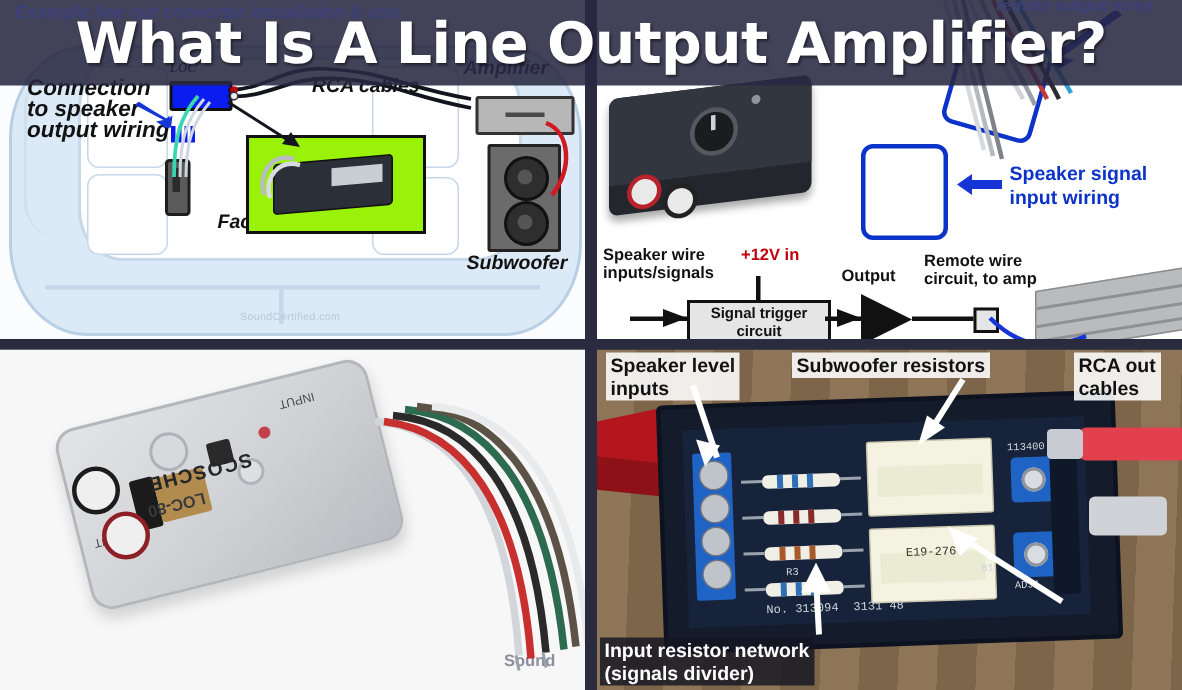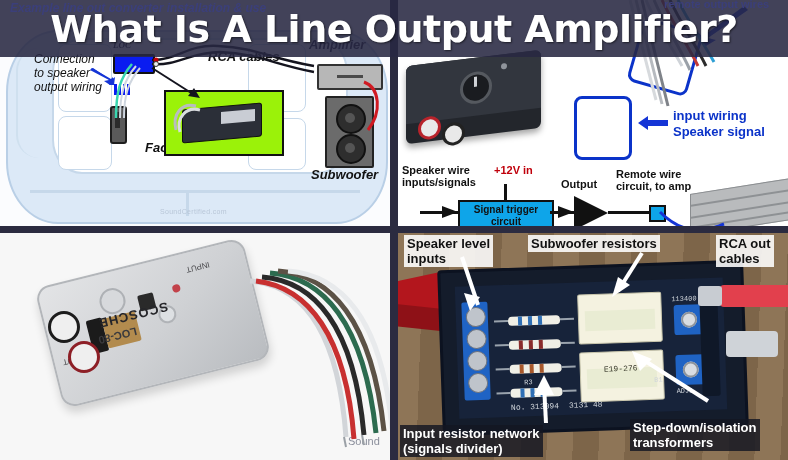--- a/index.html
+++ b/index.html
@@ -55,21 +55,21 @@
   .cone{position:absolute;left:9px;width:26px;height:26px;border-radius:50%;background:#2e2e2e;border:2px solid #111;}
   .cone:after{content:"";position:absolute;left:7px;top:7px;width:10px;height:10px;border-radius:50%;background:#555;}
   .cone1{top:6px;} .cone2{top:36px;}
   .sub-lbl{position:absolute;left:311px;top:167px;font-size:13px;font-weight:bold;font-style:italic;
      color:#111;z-index:7;}
   .stereo{position:absolute;left:110px;top:106px;width:13px;height:34px;background:#5a5a5a;
      border:2px solid #1e1e1e;border-radius:3px;z-index:6;}
   .stereo:after{content:"";position:absolute;left:3px;top:4px;width:5px;height:16px;background:#2b2b2b;}
   .stereo-lbl{position:absolute;left:145px;top:140px;font-size:13px;font-weight:bold;font-style:italic;
      color:#111;z-index:7;}
-  .conn-lbl{position:absolute;left:34px;top:52px;font-size:12px;font-weight:normal;font-style:italic;
+  .conn-lbl{position:absolute;left:18px;top:52px;font-size:15px;font-weight:bold;font-style:italic;
      color:#111;line-height:14px;z-index:7;}
   .blue-arrow{position:absolute;left:90px;top:68px;width:28px;height:18px;z-index:7;}
   .conn-pins{position:absolute;left:114px;top:84px;width:16px;height:11px;background:#0a1cf0;z-index:6;}
   .conn-pins i{position:absolute;top:0;width:2px;height:11px;background:#fff;}
   .green-card{position:absolute;left:164px;top:90px;width:116px;height:62px;background:#9bf209;
      border:2px solid #111;z-index:8;}
   .loc-photo{position:absolute;left:16px;top:14px;width:78px;height:32px;background:#2b2f38;
      border:1px solid #111;border-radius:3px;transform:skewY(-5deg);}
   .loc-photo:after{content:"";position:absolute;left:38px;top:5px;width:34px;height:12px;background:#c9cdd4;}
   .wm-tl{position:absolute;left:160px;top:208px;font-size:7px;color:#b9c7d8;letter-spacing:.3px;z-index:9;}
@@ -89,21 +89,21 @@
   .sel-rect{position:absolute;border:3px solid #0b33c9;border-radius:8px;}
   .sel-a{left:236px;top:24px;width:56px;height:60px;transform:rotate(16deg);}
   .sel-b{left:176px;top:96px;width:52px;height:58px;}
   .sig-lbl{position:absolute;left:275px;top:108px;font-size:13px;font-weight:bold;color:#0b33c9;
      line-height:16px;}
   .sig-arrow{position:absolute;left:240px;top:116px;width:30px;height:14px;}
 
   .circuit{position:absolute;left:0;top:164px;width:390px;height:62px;}
   .cir-t{position:absolute;font-size:11px;font-weight:bold;color:#111;line-height:12px;}
   .cir-red{color:#c0000b;}
-  .cir-box{position:absolute;border:2px solid #111;background:#0ea5e9;}
+  .cir-box{position:absolute;border:2px solid #111;background:#e5e5e5;}
   .cir-ln{position:absolute;background:#111;}
   .amp-tri{position:absolute;width:0;height:0;border-left:34px solid #111;
      border-top:17px solid transparent;border-bottom:17px solid transparent;}
   .amp-tri-in{position:absolute;left:2px;top:2px;width:0;height:0;border-left:30px solid #fff;
      border-top:15px solid transparent;border-bottom:15px solid transparent;}
   .heatsink{position:absolute;left:292px;top:22px;width:98px;height:40px;background:#b9bbbd;
      border:1px solid #8a8d90;transform:skewY(-9deg);}
   .heatsink i{position:absolute;left:0;width:98px;height:2px;background:#8e9194;}
 
   
@@ -112,21 +112,21 @@
      background:linear-gradient(145deg,#e3e4e6,#cfd1d4 55%,#b9bcc0);border:2px solid #b3b6ba;
      border-radius:14px;transform:rotate(-14deg);box-shadow:0 6px 10px rgba(0,0,0,.16);}
   .clear-box .brand{position:absolute;left:52px;top:40px;font-size:13px;font-weight:bold;
      color:#26262a;letter-spacing:1px;transform:rotate(180deg);}
   .clear-box .model{position:absolute;left:48px;top:58px;font-size:11px;font-weight:bold;
      color:#3a3a3d;transform:rotate(180deg);}
   .clear-box .inlbl{position:absolute;left:150px;top:12px;font-size:8px;color:#4a4a4d;transform:rotate(180deg);}
   .clear-box .outlbl{position:absolute;left:8px;top:72px;font-size:8px;color:#4a4a4d;transform:rotate(180deg);}
   .comp{position:absolute;border-radius:2px;}
   .rca-out{position:absolute;width:26px;height:26px;border-radius:50%;background:#efefef;border:3px solid #1c1c1c;}
-  .wm-bl{position:absolute;left:336px;top:202px;font-size:11px;font-weight:normal;color:#8b8f9c;margin-left:12px;}
+  .wm-bl{position:absolute;left:336px;top:202px;font-size:11px;font-weight:bold;color:#8b8f9c;}
 
   
   #q-br .bg{position:absolute;inset:0;
      background:repeating-linear-gradient(92deg,#8e7557 0,#8e7557 26px,#7d6549 26px,#7d6549 52px);}
   .pcb-shell{position:absolute;left:42px;top:32px;width:300px;height:160px;background:#141c2b;
      border:3px solid #0c1220;border-radius:4px;transform:rotate(-2deg);}
   .pcb{position:absolute;left:14px;top:14px;width:268px;height:132px;background:#17233a;}
   .term{position:absolute;left:6px;top:16px;width:26px;height:98px;background:#1f63c4;border-radius:2px;}
   .term i{position:absolute;left:4px;width:18px;height:18px;border-radius:50%;background:#bfc4cb;border:1px solid #6d7480;}
   .res{position:absolute;width:52px;height:9px;background:#f0efe6;border-radius:4px;}
@@ -262,22 +262,22 @@
     <div class="sel-rect sel-b"></div>
 
     <svg class="callout" style="left:296px;top:8px;" width="60" height="40">
       <path d="M54,2 L14,30 L22,32 L12,38 L6,30 L12,26 L50,-2 Z" fill="#1535d6"></path>
     </svg>
 
     <svg class="sig-arrow" viewBox="0 0 30 14">
       <path d="M30,4 L10,4 L10,0 L0,7 L10,14 L10,10 L30,10 Z" fill="#1535d6"></path>
     </svg>
     <div class="sig-lbl">
+      <div>Speaker signal</div>
       <div>input wiring</div>
-      <div>Speaker signal</div>
     </div>
 
     <div class="circuit">
       <div class="cir-t" style="left:4px;top:0;">
         <div>Speaker wire</div>
         <div>inputs/signals</div>
       </div>
       <div class="cir-t cir-red" style="left:96px;top:0;">+12V in</div>
       <div class="cir-t" style="left:163px;top:14px;">Output</div>
       <div class="cir-t" style="left:218px;top:4px;">
@@ -433,24 +433,20 @@
     </div>
     <div class="cap" style="left:130px;top:2px;">Subwoofer resistors</div>
     <div class="cap" style="left:318px;top:2px;">
       <div>RCA out</div>
       <div>cables</div>
     </div>
     <div class="cap dark" style="left:2px;top:192px;">
       <div>Input resistor network</div>
       <div>(signals divider)</div>
     </div>
-    <div class="cap dark" style="left:232px;top:186px;">
-      <div>Step-down/isolation</div>
-      <div>transformers</div>
-    </div>
   </div>
 
   <div class="divider-v"></div>
   <div class="divider-h"></div>
 
   <div class="banner">
     <div class="banner-title">What Is A Line Output Amplifier?</div>
   </div>
 
   <div style="position:absolute;left:10px;top:1px;font-size:12px;font-weight:bold;font-style:italic;color:#3b3f7a;z-index:61;">Example line out converter installation &amp; use</div>

